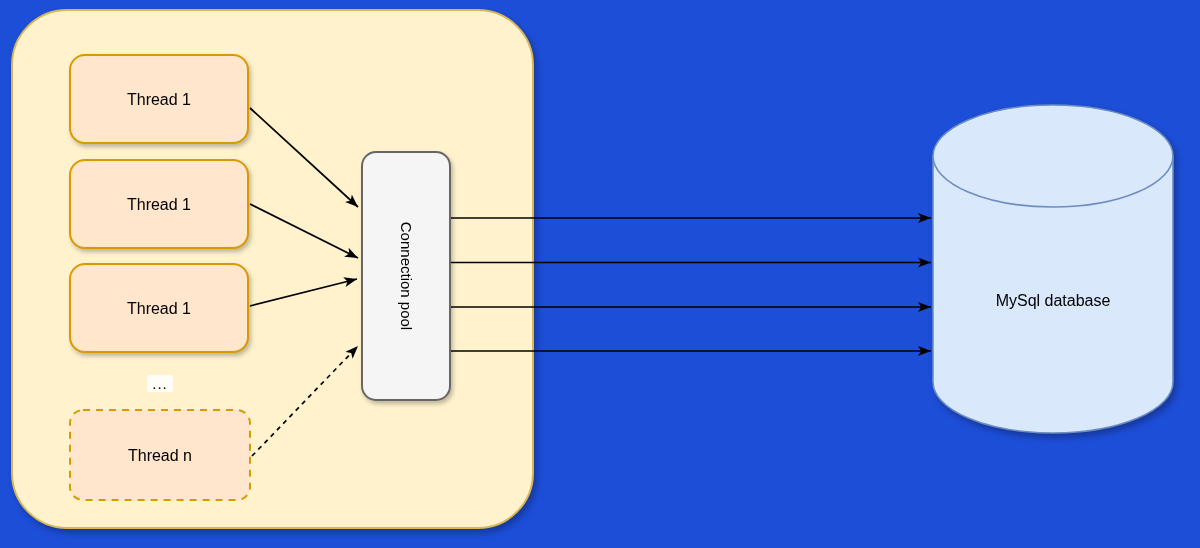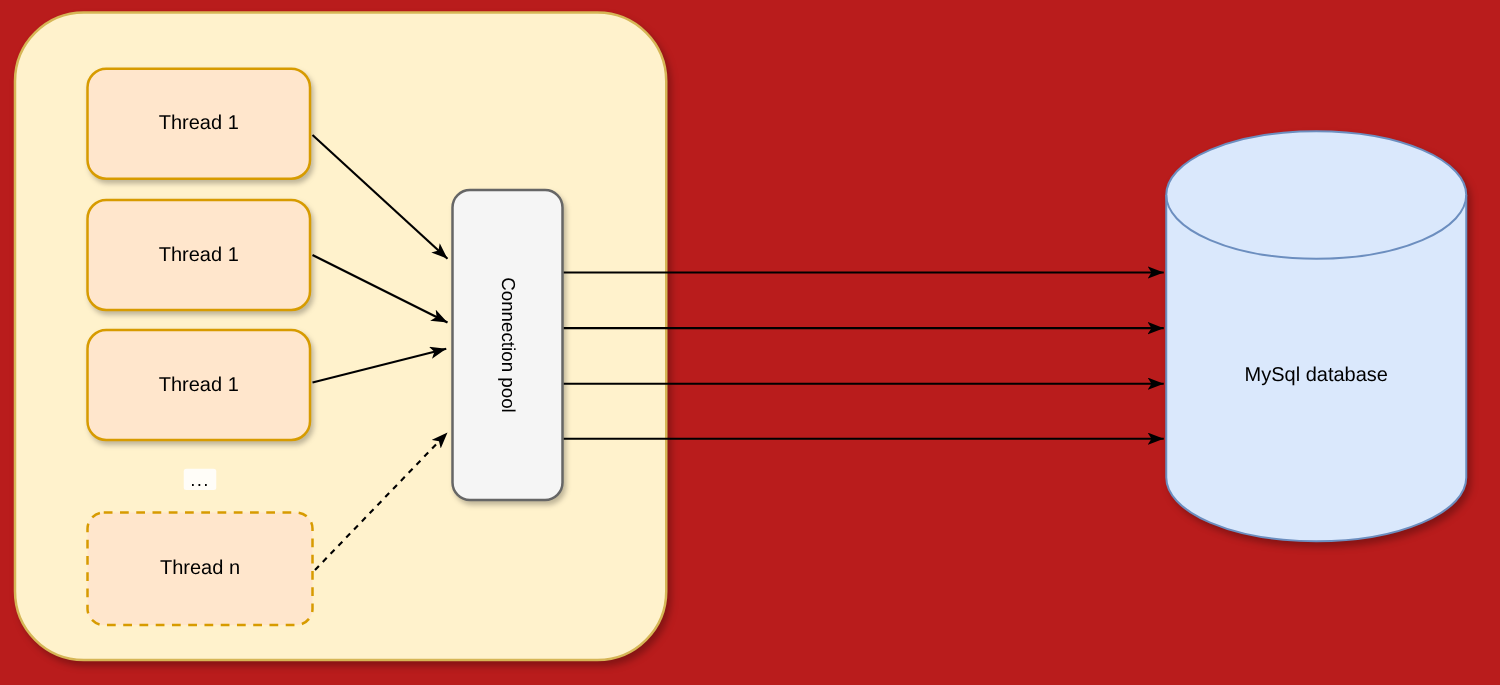--- a/index.html
+++ b/index.html
@@ -1,21 +1,21 @@
 <!DOCTYPE html>
 <html><head>
 <meta charset="utf-8">
 <style>
   html, body { margin: 0; padding: 0; }
   body {
     width: 1200px; height: 548px;
     background: #ffffff;
     font-family: "Liberation Sans", sans-serif;
   }
-  .canvas { position: relative; width: 1200px; height: 548px; background: #b91c1c; }
+  .canvas { position: relative; width: 1200px; height: 548px; background: #1d4ed8; }
   svg { display: block; }
 
   .container-rect { fill: #fff2cc; stroke: #d6b656; stroke-width: 2; }
   .thread-box     { fill: #ffe6cc; stroke: #d79b00; stroke-width: 2; }
   .thread-box.dashed { stroke-dasharray: 7 6; }
   .pool-box       { fill: #f5f5f5; stroke: #666666; stroke-width: 2; }
   .cyl-body       { fill: #dae8fc; stroke: #6c8ebf; stroke-width: 1.6; }
   .cyl-arc        { fill: none;    stroke: #6c8ebf; stroke-width: 1.6; }
 
   .edge        { stroke: #000000; stroke-width: 1.7; fill: none; }

